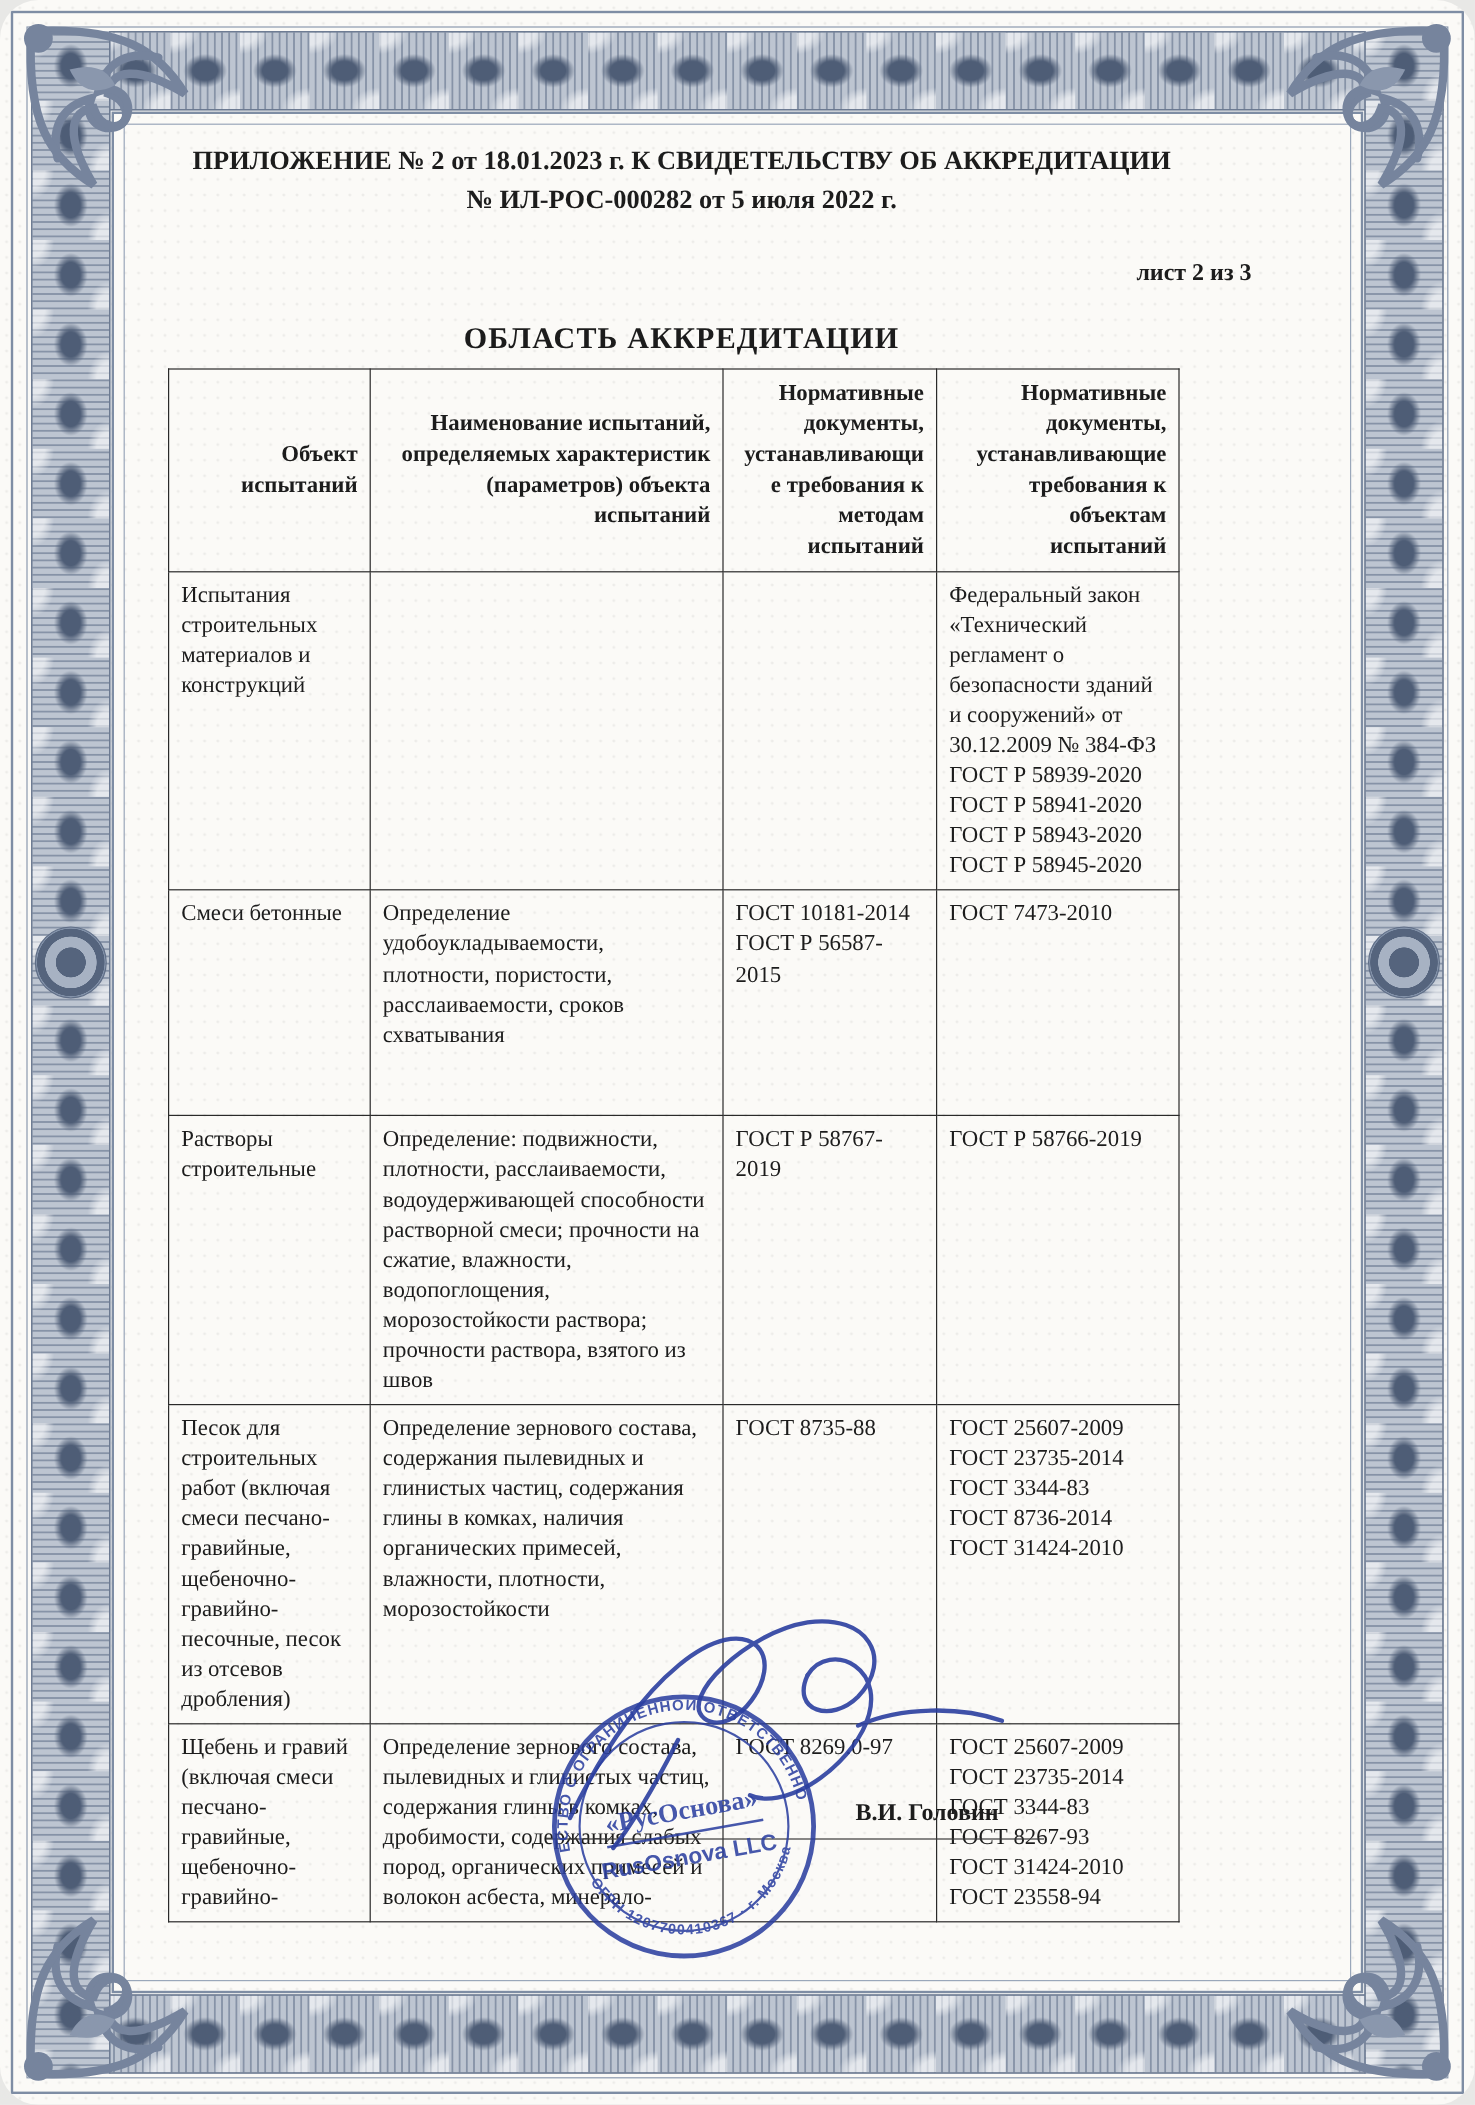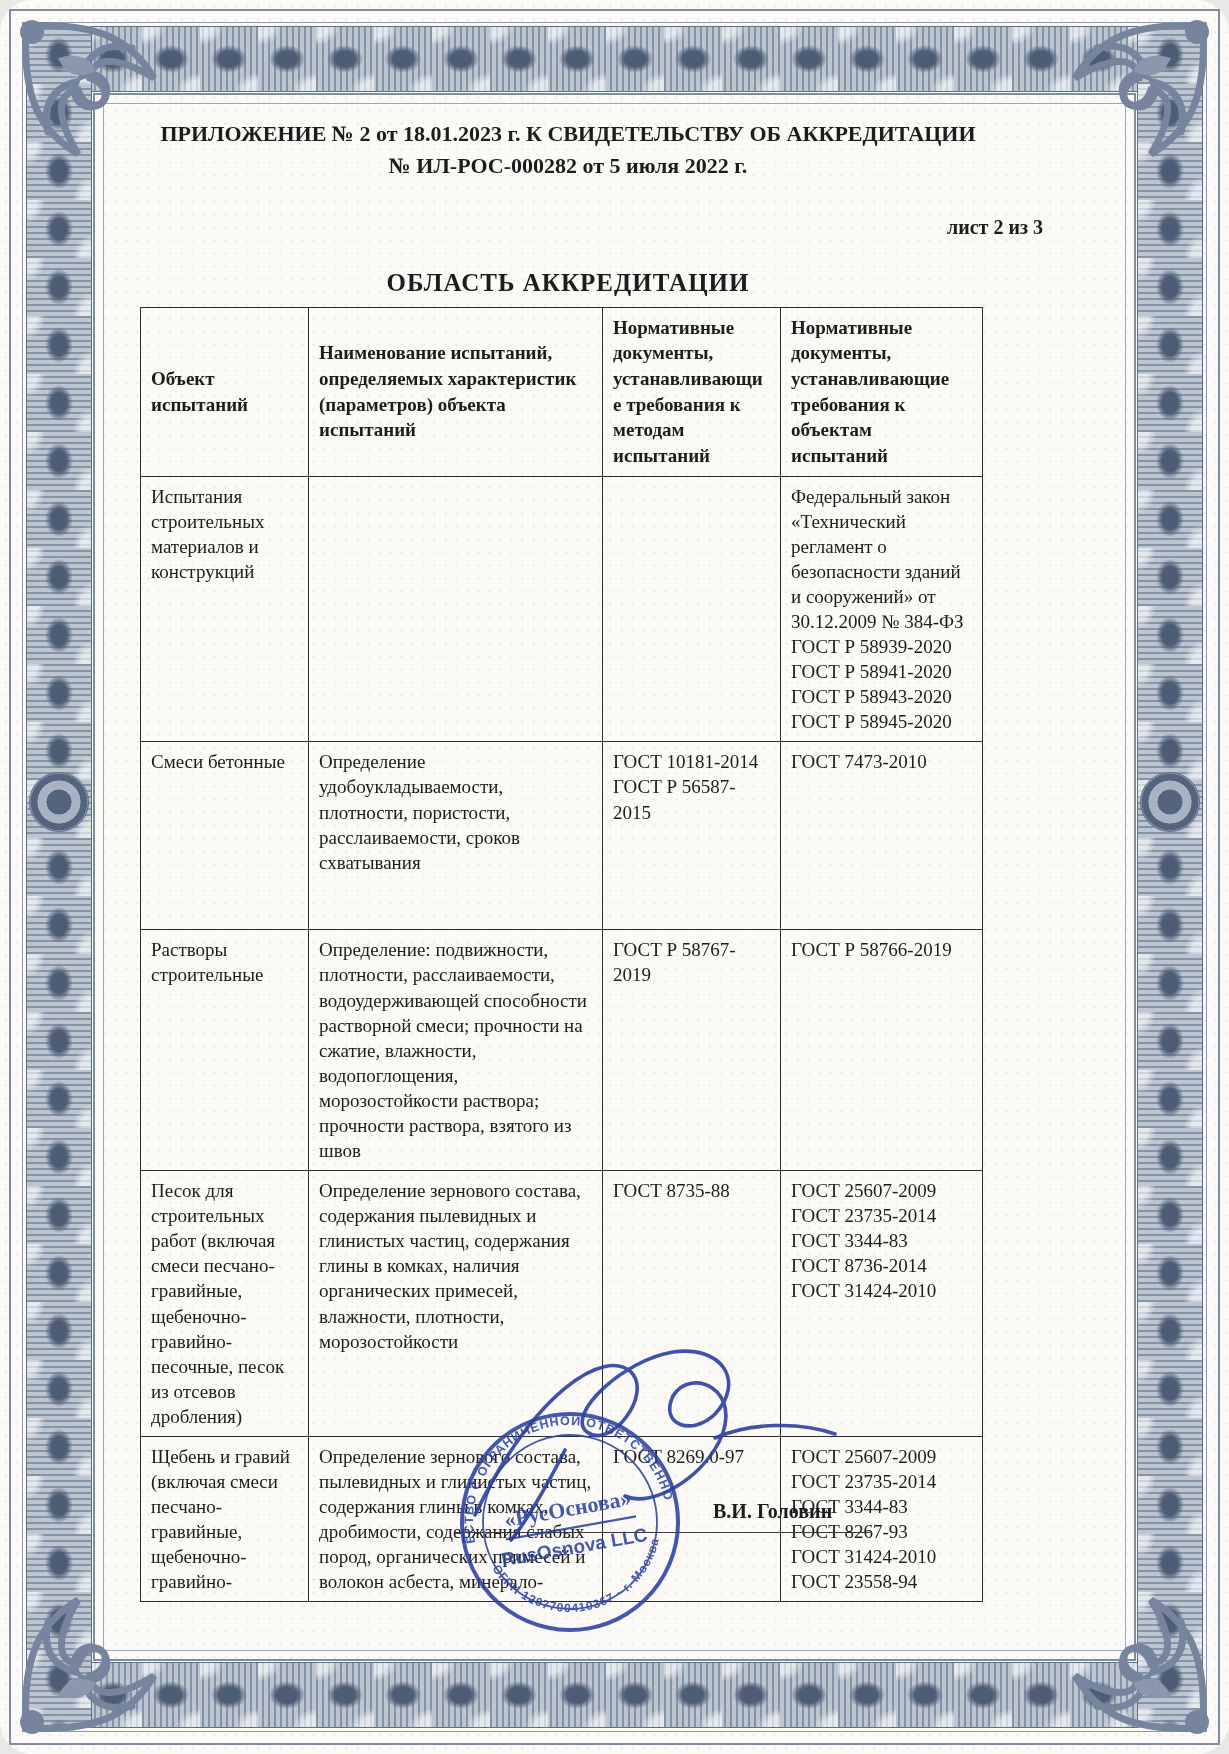--- a/index.html
+++ b/index.html
@@ -63,21 +63,21 @@
     text-align:center; font-weight:bold; font-size:25px; letter-spacing:1px;
     margin:30px 0 10px; width:860px;
   }
   table.scope{
     border-collapse:collapse; table-layout:fixed; width:842px; margin-left:2px;
   }
   table.scope th, table.scope td{
     border:1.6px solid #2a2a2a; padding:7px 10px; vertical-align:top;
     font-size:19px; line-height:1.32; word-wrap:break-word;
   }
-  table.scope th{font-weight:bold; text-align:left; vertical-align:middle; line-height:1.35;}
+  table.scope th{font-weight:bold; text-align:right; vertical-align:middle; line-height:1.35;}
   .cell{white-space:pre-line;}
   tr.hrow{height:128px;}
   tr.r0{height:212px;} tr.r1{height:188px;} tr.r2{height:208px;}
   tr.r3{height:242px;} tr.r4{height:142px;}
 
   
   .sig-role{position:absolute; left:262px; top:1486px; font-weight:bold; font-size:20px; line-height:1.5; z-index:5;}
   .sig-name{position:absolute; left:713px; top:1500px; font-weight:bold; font-size:20px; z-index:7;}
   .sig-line{position:absolute; left:455px; top:1532px; width:415px; border-top:1.6px solid #3a3a3a; z-index:5;}
   .stamp-wrap{position:absolute; left:452px; top:1404px; width:236px; height:236px; z-index:6;}

